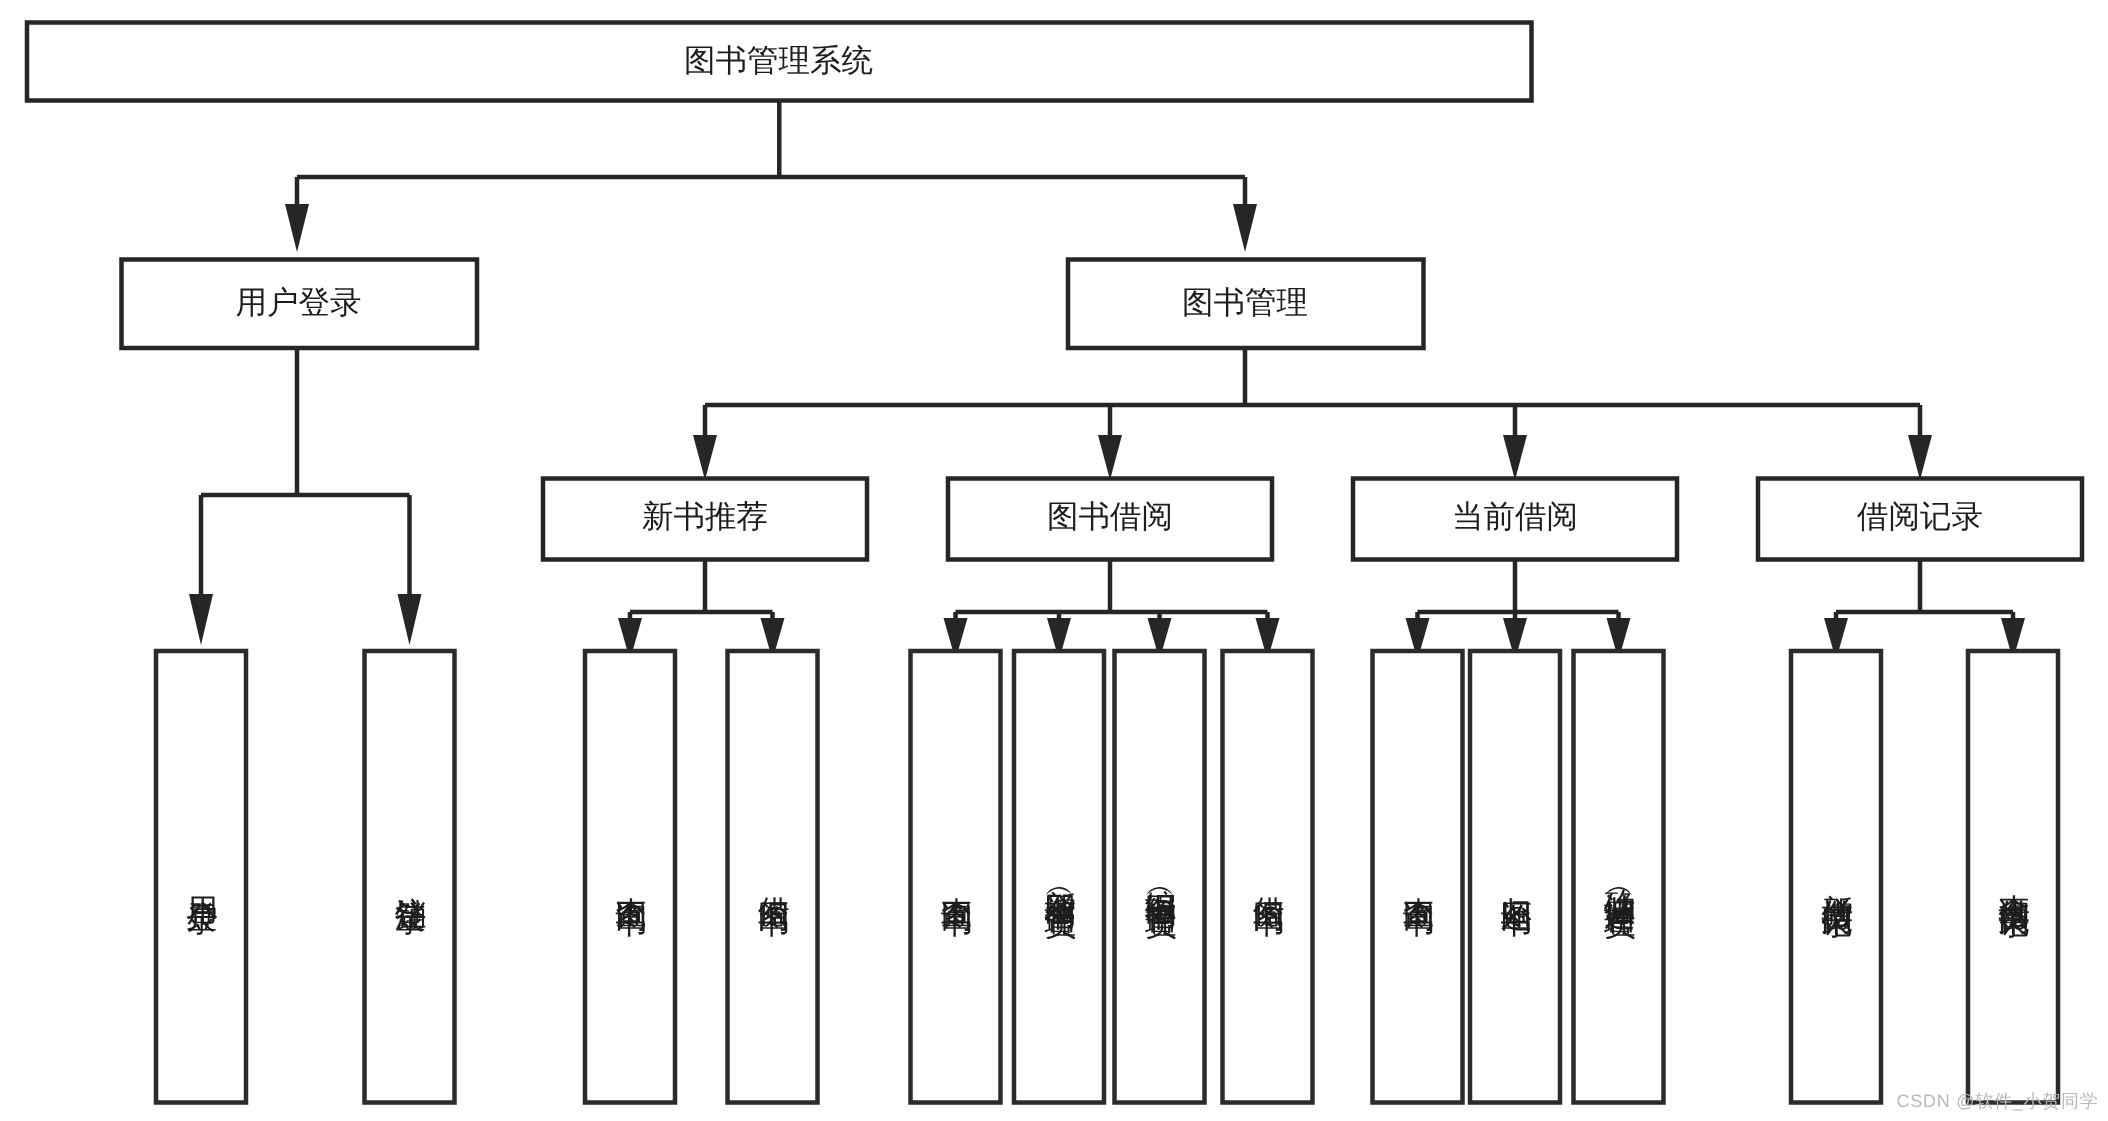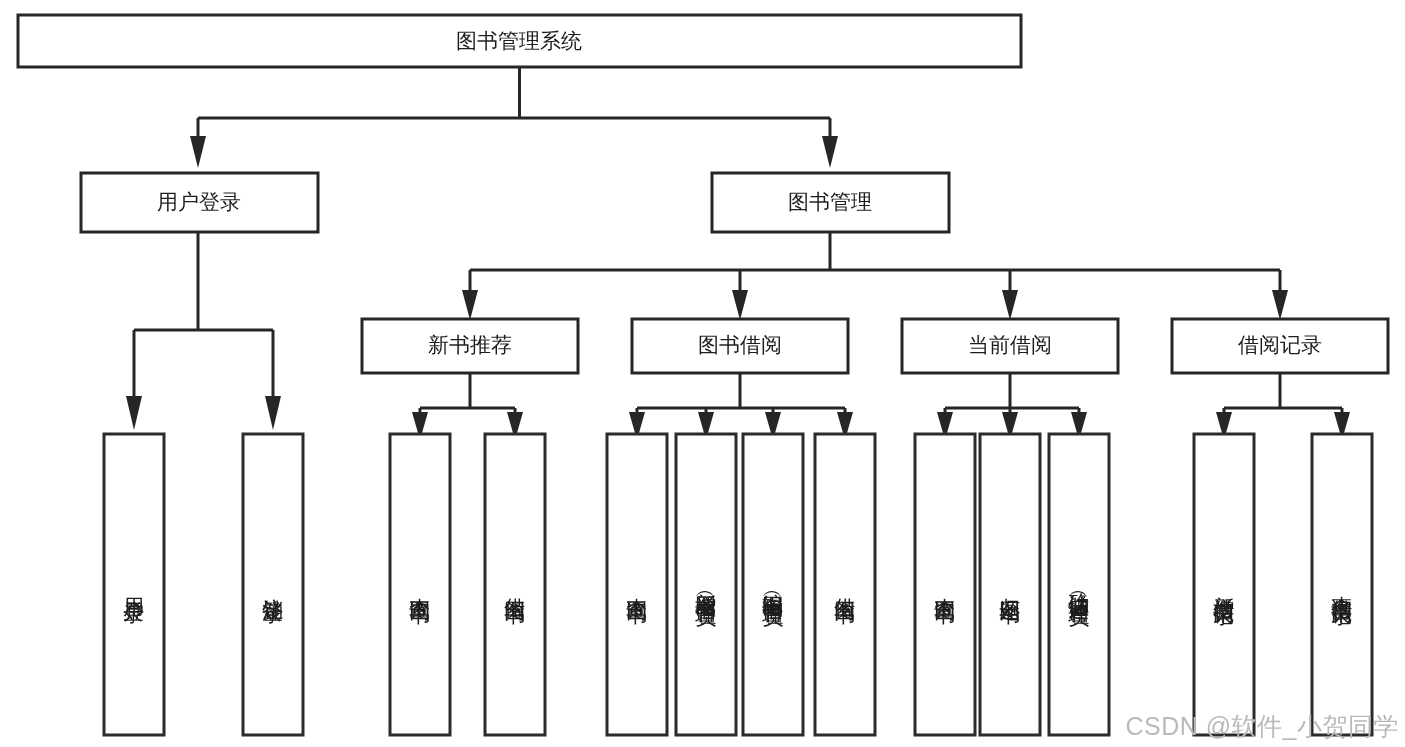--- a/index.html
+++ b/index.html
@@ -67,21 +67,21 @@
     line-height: 1.22;
     color: #1d1d1d;
     letter-spacing: 2px;
     white-space: nowrap;
   }
   .watermark {
     position: absolute;
     right: 6px;
     bottom: 4px;
     font-family: "Liberation Sans", "DejaVu Sans", sans-serif;
-    font-size: 25px;
+    font-size: 12px;
     color: #b9b9b9;
     white-space: nowrap;
     letter-spacing: 0.5px;
   }
 </style>
 </head>
 <body>
 
 <div id="diagram-root">
 

